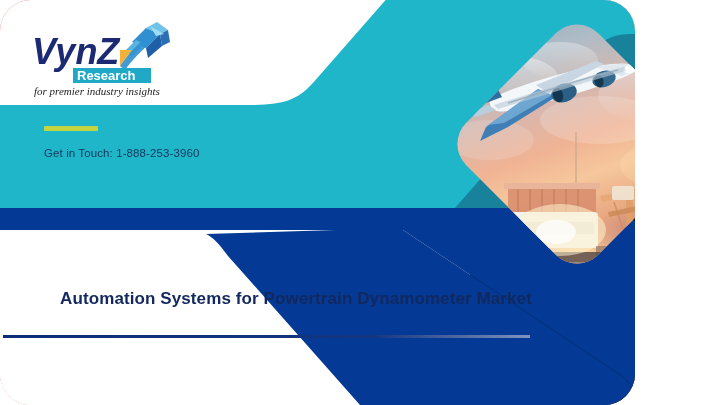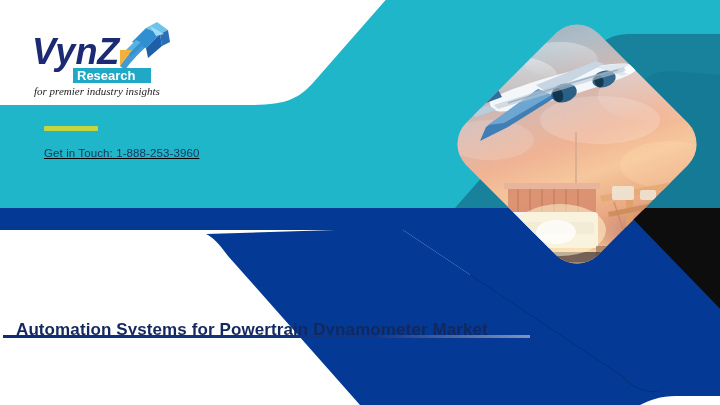--- a/index.html
+++ b/index.html
@@ -5,24 +5,25 @@
   html, body {
     margin: 0;
     padding: 0;
     background: #ffffff;
   }
   body {
     font-family: "Liberation Sans", sans-serif;
   }
   #slide {
     position: relative;
-    width: 720px;
+    width: 635px;
     height: 405px;
     overflow: hidden;
     background: #ef4444;
+    border-radius: 31px;
   }
   #bg-svg {
     position: absolute;
     left: 0;
     top: 0;
     width: 720px;
     height: 405px;
   }
 
   
@@ -34,43 +35,43 @@
     height: 80px;
   }
   .logo-svg { display: block; width: 160px; height: 80px; }
 
   
   .contact-block {
     position: absolute;
     left: 44px;
     top: 126px;
     width: 320px;
-    text-decoration: underline;
   }
   .accent-rule {
     width: 54px;
     height: 5px;
     background: #c3d541;
     border-radius: 1px;
     margin-bottom: 11px;
   }
   .contact-line {
     color: #16365c;
     font-size: 11.5px;
     line-height: 22px;
     letter-spacing: 0.1px;
     white-space: nowrap;
   }
 
   
   .title-block {
     position: absolute;
     left: 16px;
-    top: 319px;
+    top: 288px;
     width: 560px;
+    text-align: center;
   }
   .title-text {
     color: #12285e;
     font-size: 17px;
     font-weight: bold;
     letter-spacing: 0.1px;
     line-height: 22px;
     white-space: nowrap;
   }
   .title-rule {

